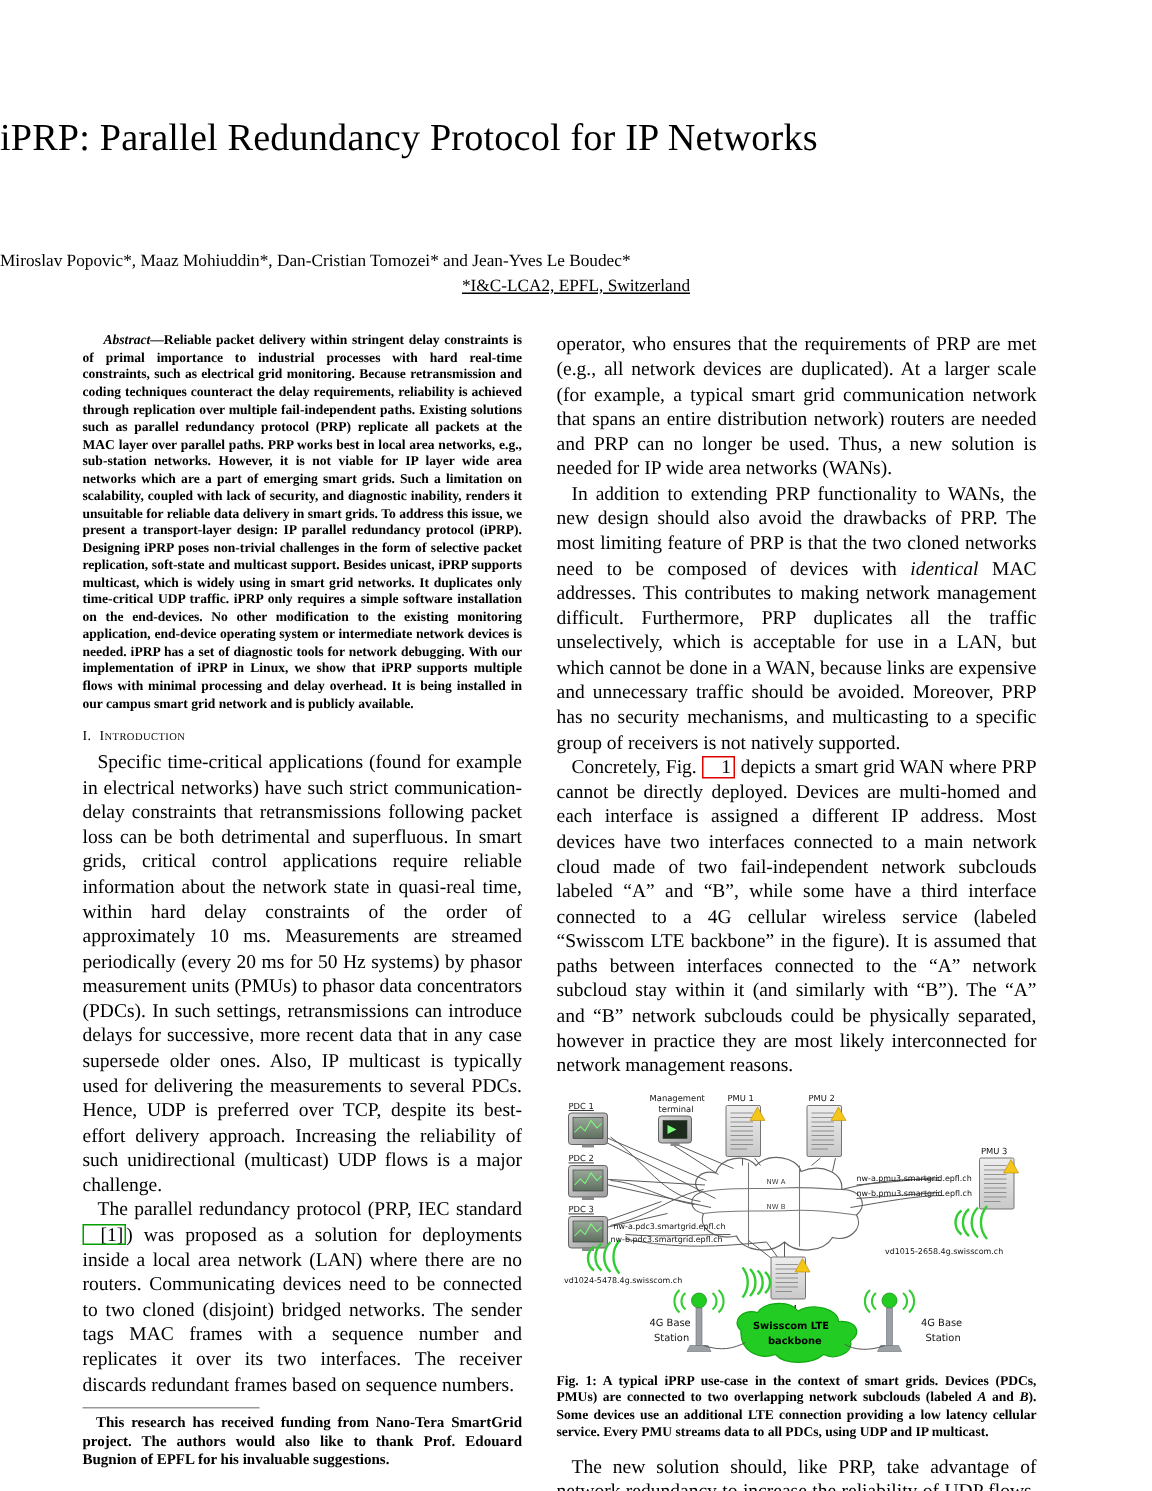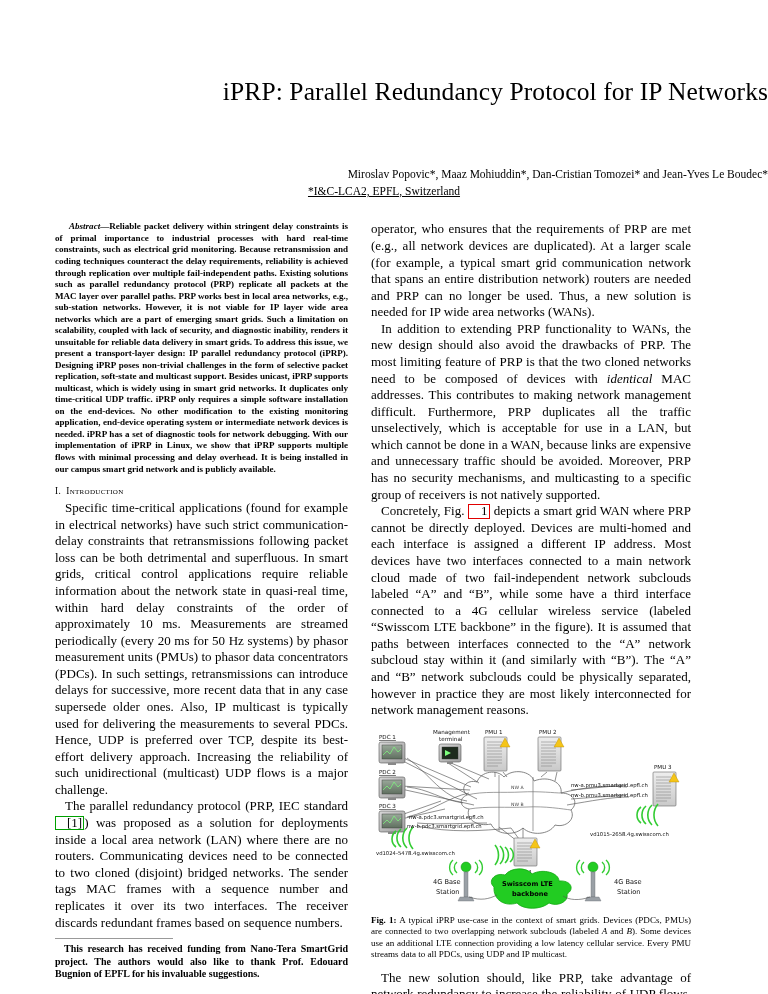--- a/index.html
+++ b/index.html
@@ -9,30 +9,30 @@
     height: 994px;
     background: #ffffff;
     font-family: "Liberation Serif", "DejaVu Serif", serif;
     color: #000000;
     position: relative;
     overflow: hidden;
   }
   .page { width: 768px; height: 994px; position: relative; padding: 0; }
 
   .title {
-    text-align: right;
+    text-align: left;
     font-size: 25.5px;
     font-weight: 400;
     letter-spacing: 0.1px;
     margin: 78px 0 0 0;
     line-height: 1.1;
     font-family: "Liberation Serif", "DejaVu Serif", serif;
   }
   .authors {
-    text-align: right;
+    text-align: left;
     font-size: 11.5px;
     margin-top: 60px;
     line-height: 1.45;
   }
   .affil {
     text-align: center;
     font-size: 11.5px;
     line-height: 1.45;
     text-decoration: underline;
   }
@@ -113,20 +113,21 @@
 
   
   .figure { margin-top: 8px; position: relative; }
   .figbox { position: relative; width: 320px; height: 182px; }
   .figcap {
     font-size: 9.05px;
     line-height: 1.276;
     text-align: justify;
     text-indent: 0;
     margin-top: 6px;
+    font-weight: bold;
   }
   .figcap i { font-style: italic; }
 
   svg.diagram { display: block; }
 
   .dev-label {
     font-family: "DejaVu Sans", "Liberation Sans", sans-serif;
     font-size: 5.6px;
     fill: #111;
   }

